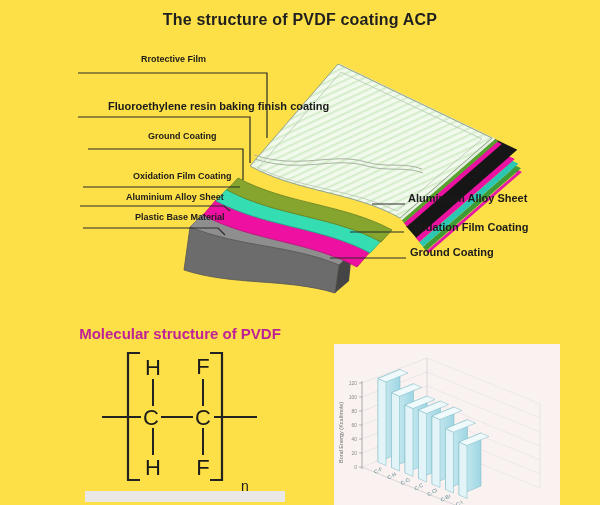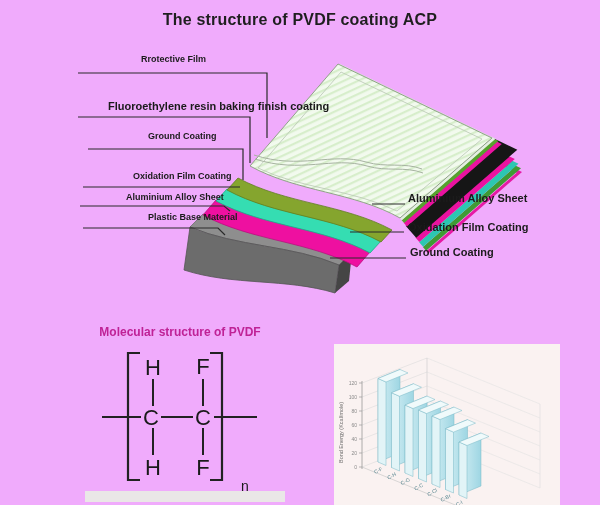--- a/index.html
+++ b/index.html
@@ -1,34 +1,34 @@
 <!DOCTYPE html>
 <html><head>
 <meta charset="utf-8">
 <style>
   html,body{margin:0;padding:0;background:#fff;}
-  .stage{position:relative;width:600px;height:505px;background:#f0abfc;overflow:hidden;
+  .stage{position:relative;width:600px;height:505px;background:#fde047;overflow:hidden;
          font-family:"Liberation Sans", sans-serif;}
   .main-title{position:absolute;top:11px;left:0;width:600px;text-align:center;
               font-size:16px;font-weight:bold;color:#1f1f1f;letter-spacing:.2px;}
   svg{position:absolute;overflow:visible;}
   .diagram-svg{left:0;top:48px;width:600px;height:255px;}
   .lbl{position:absolute;white-space:nowrap;font-weight:bold;color:#1b1b1b;}
   .llab{font-size:9px;padding-left:48px;}
   .l1{left:93px;top:54px;}
   .l2{left:60px;top:100px;font-size:11px;}
   .l3{left:100px;top:131px;}
   .l4{left:85px;top:171px;}
   .l5{left:78px;top:192px;}
-  .l6{left:100px;top:212px;text-align:center;}
+  .l6{left:87px;top:212px;text-align:center;}
   .rlab{font-size:11px;}
   .r1{left:408px;top:192px;}
   .r2{left:408px;top:221px;}
   .r3{left:410px;top:246px;}
-  .panel-title{position:absolute;font-size:12px;font-weight:bold;color:#bf2296;white-space:nowrap;}
+  .panel-title{position:absolute;font-size:15px;font-weight:bold;color:#bf2296;white-space:nowrap;}
   .mol-title{left:60px;top:325px;width:240px;text-align:center;}
   .chart-title{left:348px;top:324px;}
   .mol-svg{left:55px;top:345px;width:250px;height:160px;}
   .chart-bg{position:absolute;left:334px;top:344px;width:226px;height:161px;background:#faf2f1;}
   .chart-svg{left:334px;top:345px;width:226px;height:160px;}
   .bottom-strip{position:absolute;left:85px;top:491px;width:200px;height:11px;background:#eae7e7;}
   text{font-family:"Liberation Sans", sans-serif;}
   .atom{font-size:22px;fill:#1a1a1a;}
 </style>
 </head>

